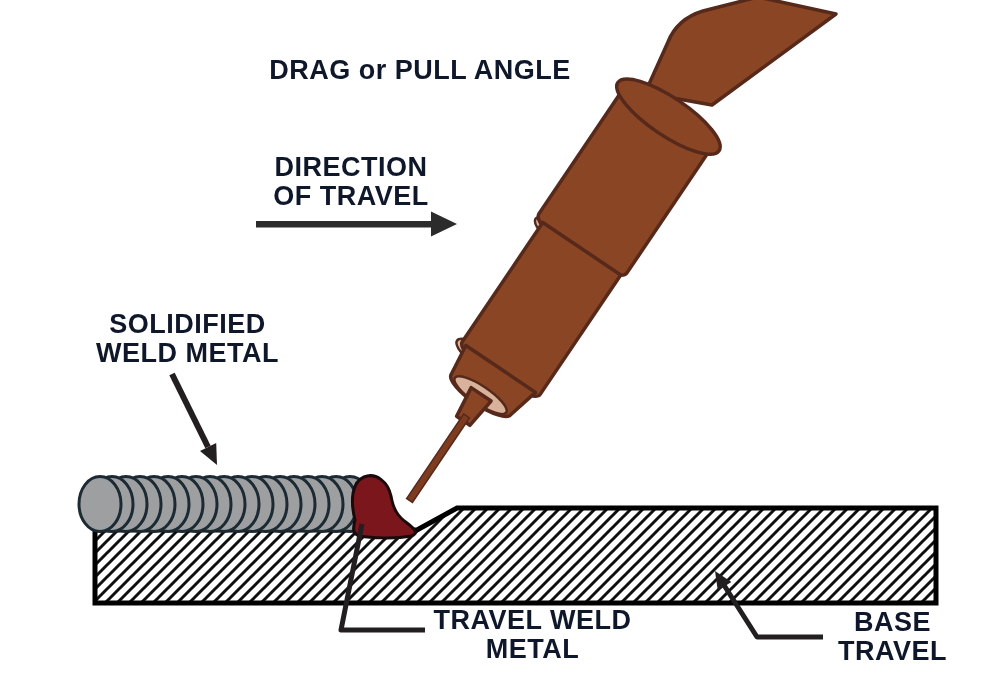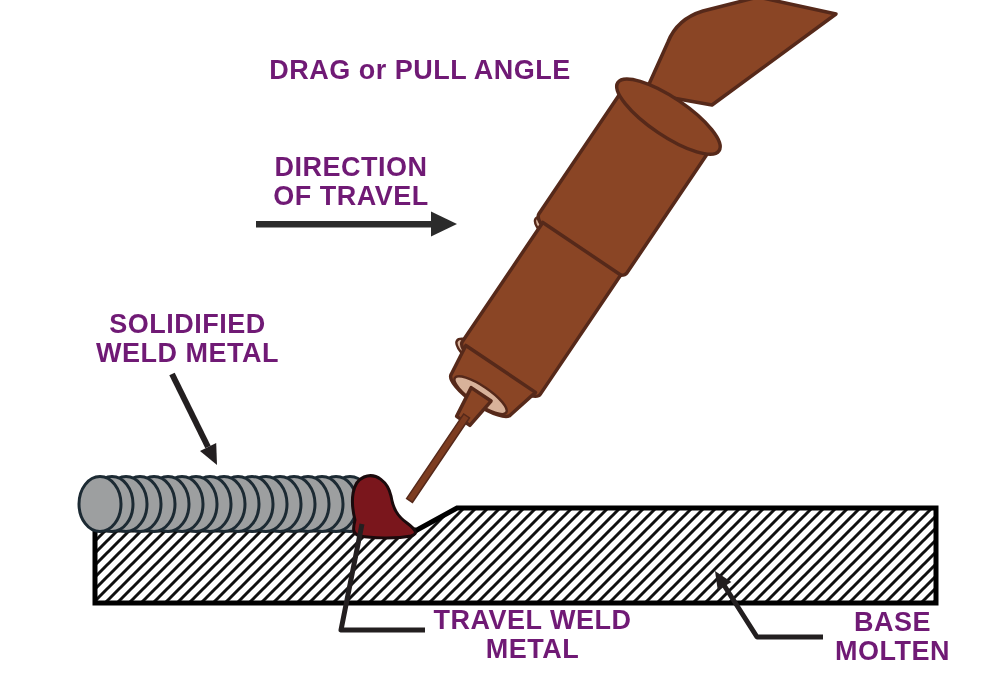--- a/index.html
+++ b/index.html
@@ -13,21 +13,21 @@
     --background:#ffffff;
   }
   html,body{margin:0;padding:0;}
   body{background:#888;font-family:"Liberation Sans", sans-serif;}
   .canvas{
     position:relative;width:1000px;height:692px;margin:0 auto;
     background:var(--background);overflow:hidden;
   }
   .canvas svg{position:absolute;left:0;top:0;}
   .lbl{
-    position:absolute;z-index:2;text-align:center;color:#701a75;
+    position:absolute;z-index:2;text-align:center;color:#0f172a;
     font-weight:700;font-size:27px;line-height:29px;letter-spacing:0.5px;
     white-space:pre-line;
   }
   .torch-part{fill:var(--torch-brown);stroke:var(--torch-outline);stroke-width:3.5;stroke-linejoin:round;}
   .tan-part{fill:var(--nozzle-tan);stroke:var(--torch-outline);stroke-width:2.5;}
   .bead{fill:var(--weld-bead-gray);stroke:var(--bead-outline);stroke-width:3;}
   .pool{fill:var(--molten-red);stroke:#1a0a0c;stroke-width:3;stroke-linejoin:round;}
   .leader{fill:none;stroke:var(--line-black);stroke-width:5;stroke-linejoin:round;}
   .arrow-fill{fill:var(--line-black);stroke:none;}
   .base-plate{fill:url(#hatch);stroke:#000;stroke-width:5;stroke-linejoin:miter;}
@@ -117,15 +117,15 @@
   <div class="lbl" style="left:85px;top:310px;width:205px;">SOLIDIFIED
 WELD METAL</div>
 
   <div class="lbl" style="left:246px;top:153px;width:210px;">DIRECTION
 OF TRAVEL</div>
 
   <div class="lbl" style="left:420px;top:606px;width:225px;">TRAVEL WELD
 METAL</div>
 
   <div class="lbl" style="left:820px;top:608px;width:145px;">BASE
-MOLTEN</div>
+TRAVEL</div>
 
 </div>
 
 </body></html>

